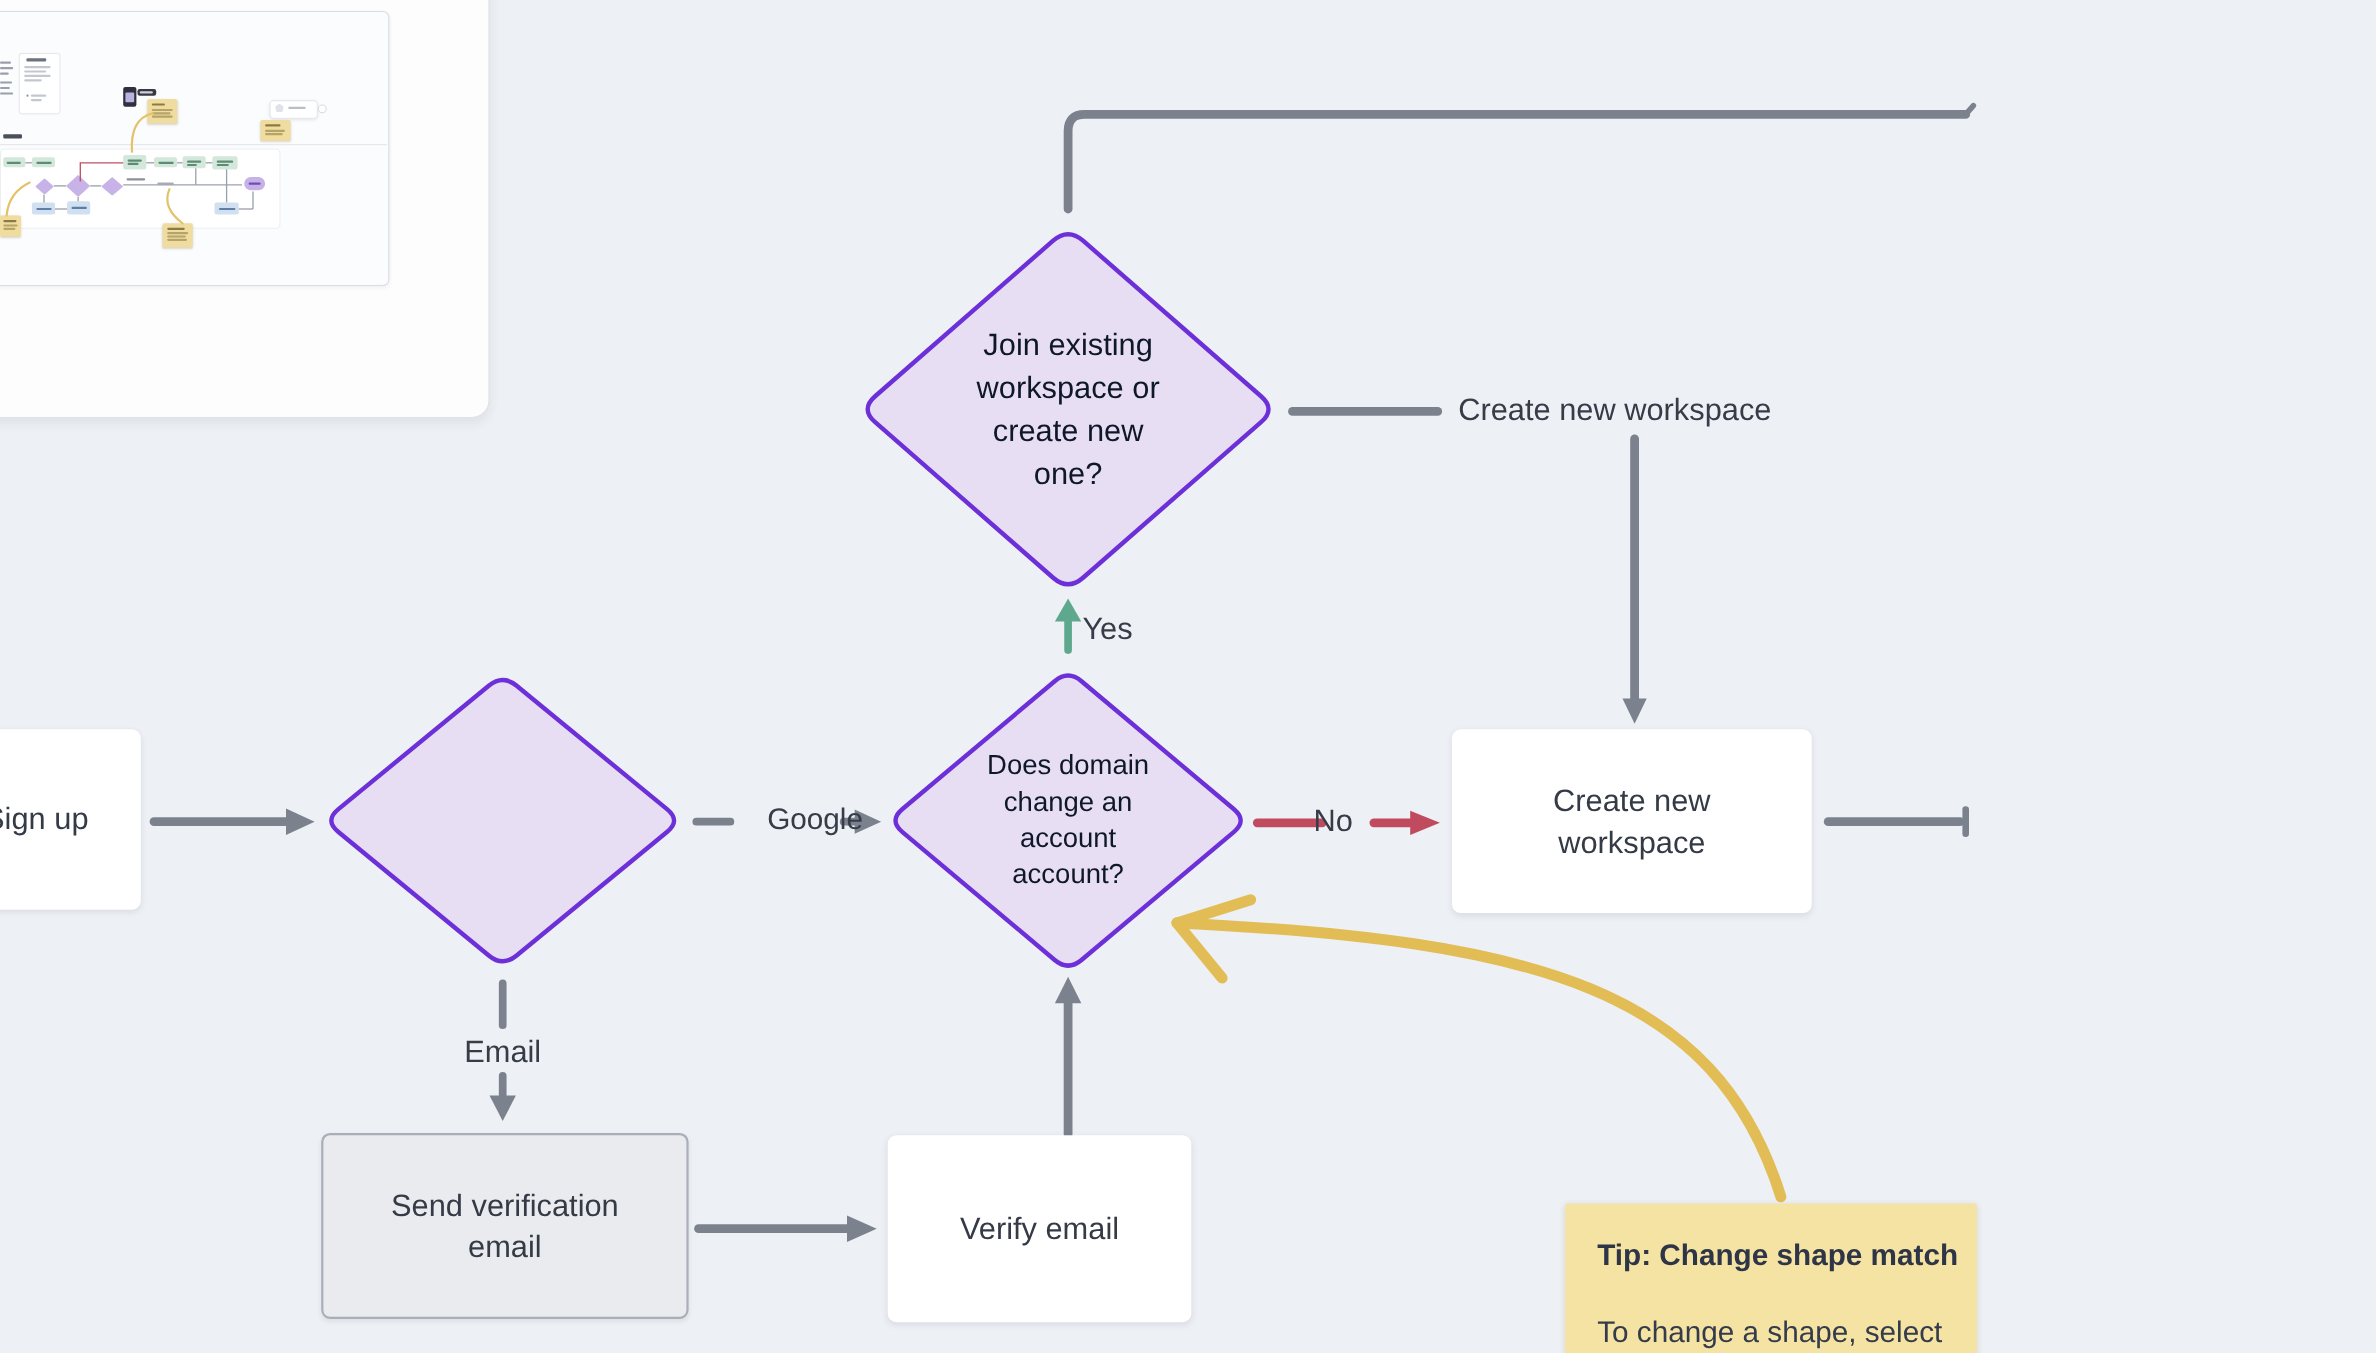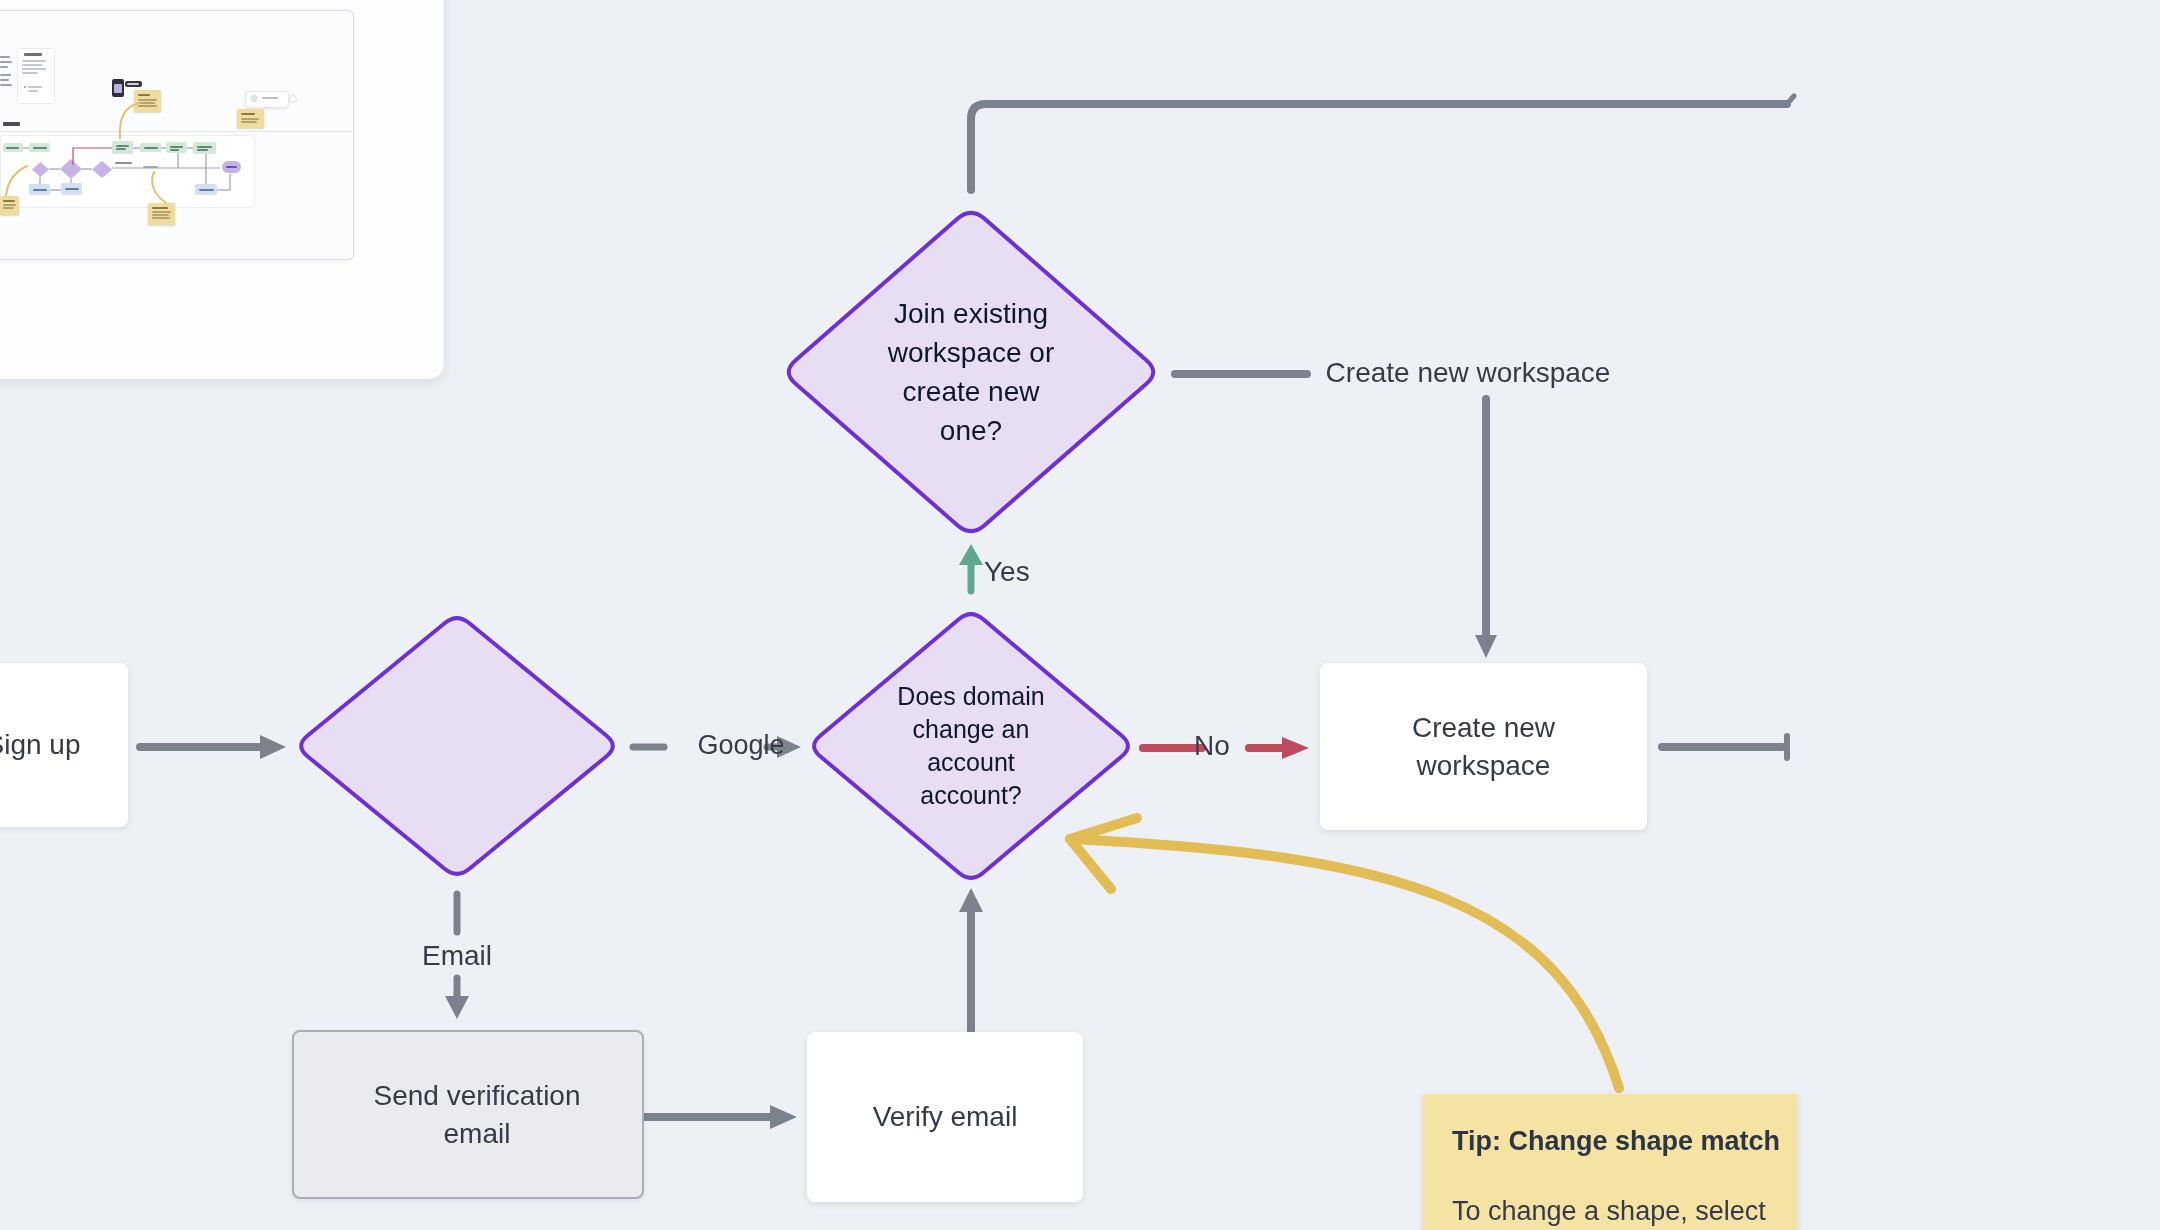--- a/index.html
+++ b/index.html
@@ -18,21 +18,21 @@
   .mini-blue{position:absolute;background:#d0e0f0;border-radius:2px;}
   .mini-diamond{position:absolute;background:#c7b3e8;
                 clip-path:polygon(50% 0,100% 50%,50% 100%,0 50%);}
   .mini-sticky{position:absolute;background:#f0dc9e;border-radius:1.5px;
                box-shadow:0 1px 2px rgba(120,100,40,.25);}
   .mini-white-card{position:absolute;background:#fff;border:1px solid #e7e9ed;border-radius:3px;}
   
   .node-rect{position:absolute;border-radius:8px;display:flex;align-items:center;justify-content:center;
              text-align:center;font-size:28px;line-height:38px;color:#353b46;}
   .white-node{background:#ffffff;box-shadow:0 2px 6px rgba(40,45,60,.10);}
-  .gray-node{background:#e9ebee;border:2.5px solid #a9aeb9;box-shadow:0 2px 5px rgba(40,45,60,.08);padding-left:18px;}
+  .gray-node{background:#e9ebee;border:2.5px solid #a9aeb9;box-shadow:0 2px 5px rgba(40,45,60,.08);}
   .diamond-text{position:absolute;text-align:center;color:#0f172a;}
   .edge-label{position:absolute;font-size:28px;color:#363c48;}
   .sticky{position:absolute;left:1423px;top:1094px;width:374px;height:170px;background:#f5e3a3;
           border-radius:2px;box-shadow:0 2px 6px rgba(120,100,40,.18);}
   .sticky-title{position:absolute;left:29px;top:32px;font-size:27px;font-weight:700;color:#2e3547;}
   .sticky-body{position:absolute;left:29px;top:102px;font-size:27px;color:#343b4a;}
   svg{position:absolute;left:0;top:0;}
 </style>
 </head>
 <body>

